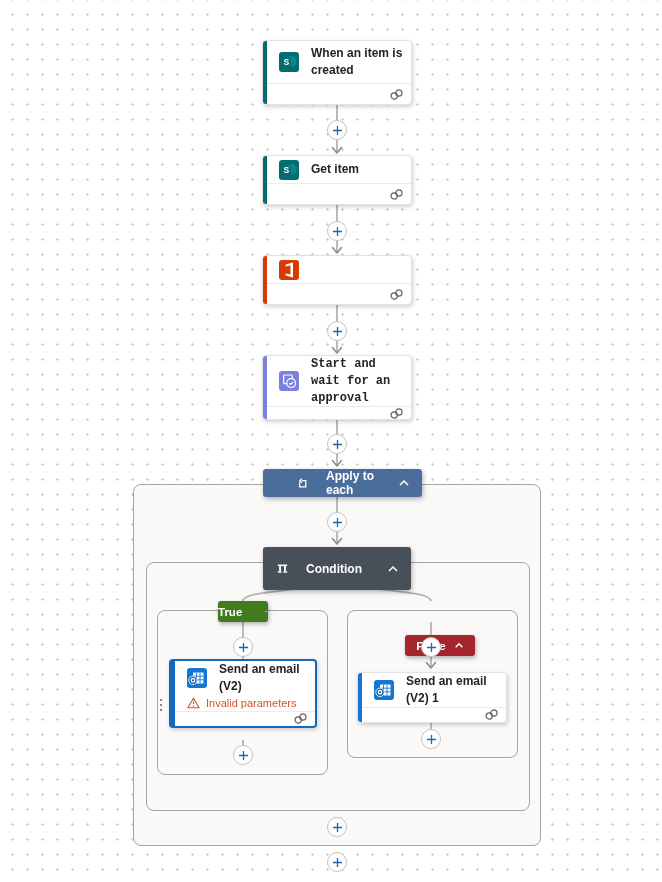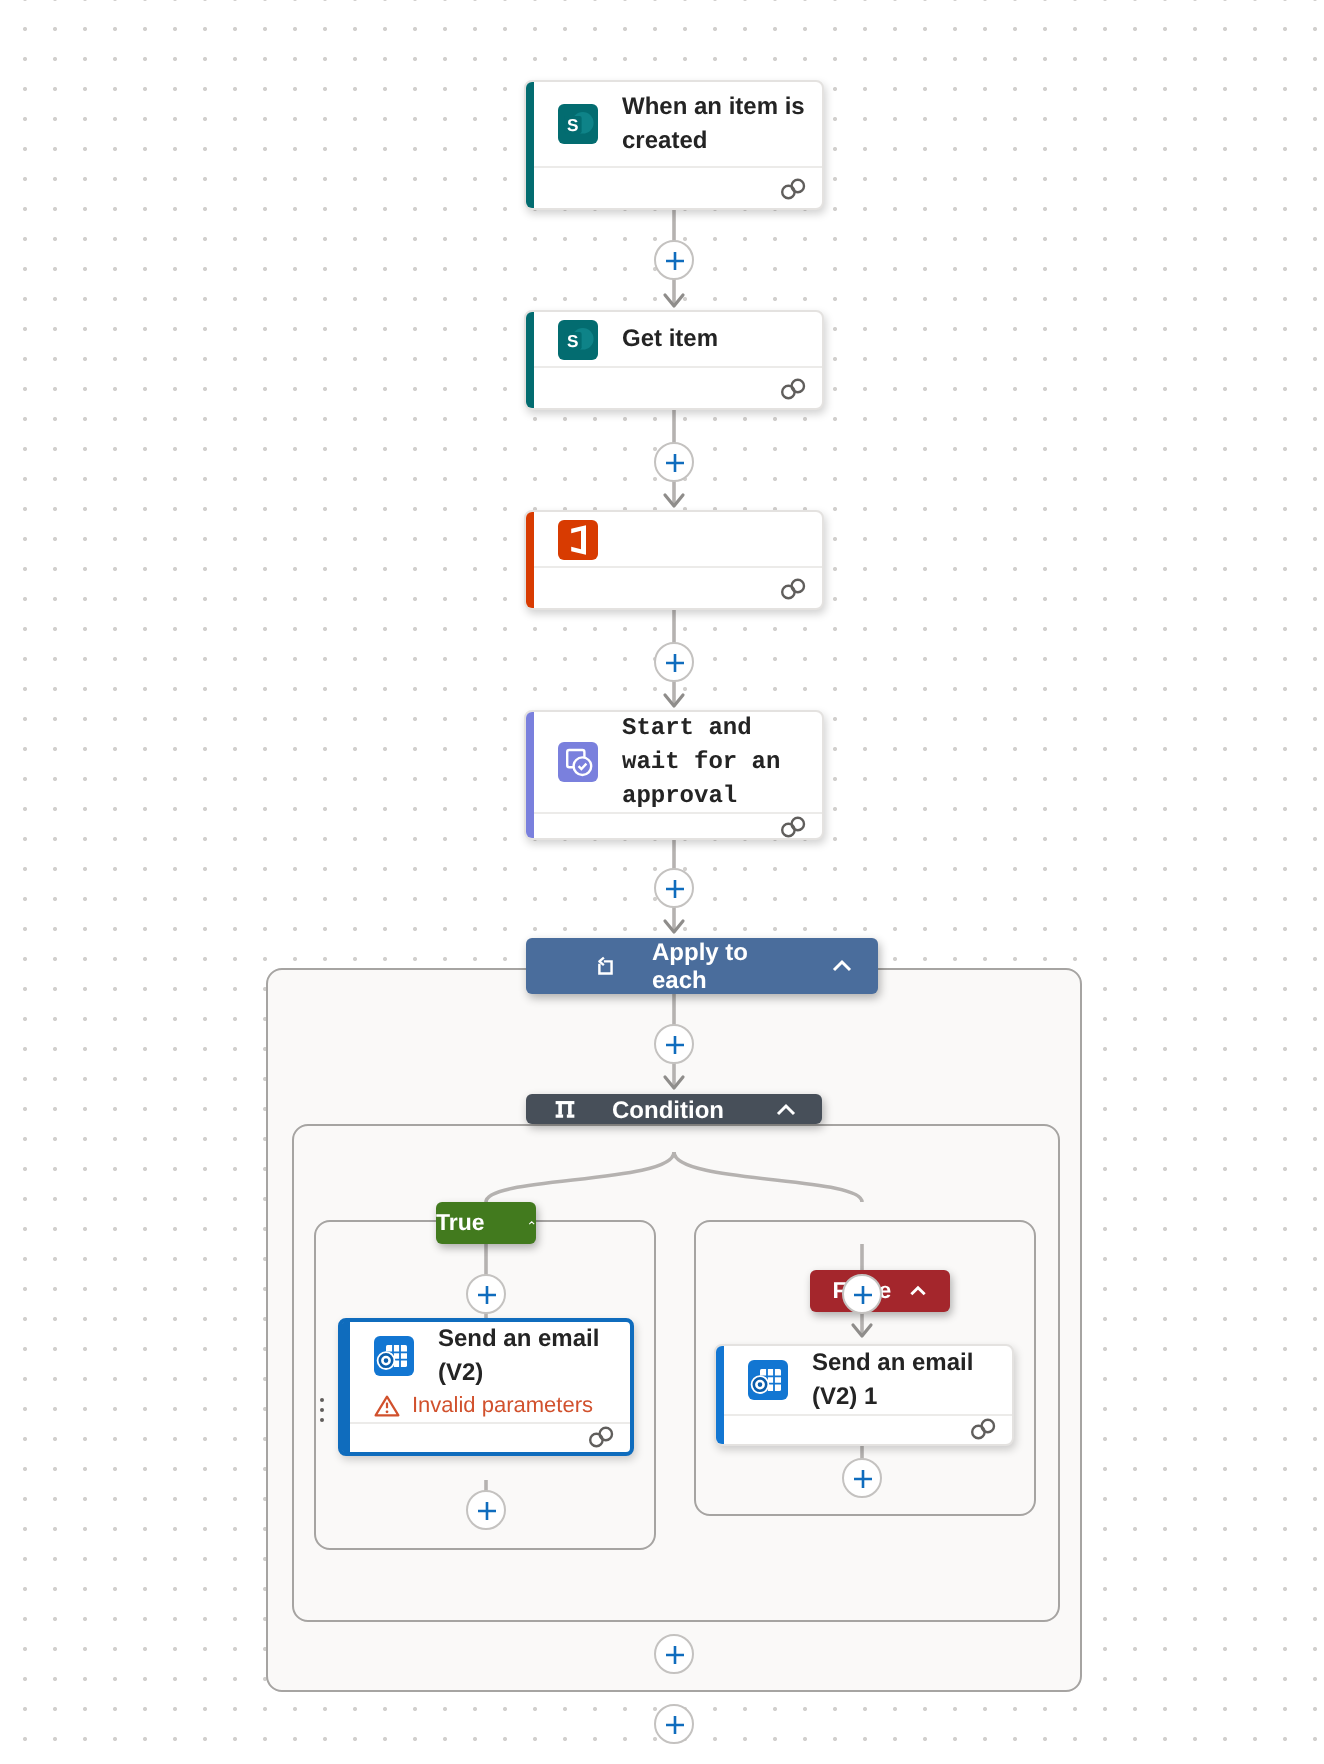--- a/index.html
+++ b/index.html
@@ -177,38 +177,38 @@
       </svg>
     </div>
   </div>
 
   <div class="plus-btn" style="left:327px;top:434px;">
     <svg width="11" height="11" viewBox="0 0 11 11">
         <path d="M5.5 1 V10 M1 5.5 H10" stroke="currentColor" stroke-width="1.3"></path>
       </svg>
   </div>
 
-  <div class="scope-header hdr-apply" style="left:263px;top:469px;width:176px;padding-left:32px;">
+  <div class="scope-header hdr-apply" style="left:263px;top:469px;width:159px;padding-left:32px;">
     <svg width="15" height="15" viewBox="0 0 16 16">
       <path d="M5 6.2 V11.5 H11.5 V5 H7.4" fill="none" stroke="#fff" stroke-width="1.3"></path>
       <path d="M7.4 3 L5 5 L7.4 7" fill="none" stroke="#fff" stroke-width="1.3" stroke-linejoin="round"></path>
     </svg>
     <span class="hdr-title">Apply to each</span>
     <svg width="12" height="8" viewBox="0 0 12 8">
       <path d="M2 6 L6 2 L10 6" fill="none" stroke="#fff" stroke-width="1.5"></path>
     </svg>
   </div>
 
   <div class="plus-btn" style="left:327px;top:512px;">
     <svg width="11" height="11" viewBox="0 0 11 11">
         <path d="M5.5 1 V10 M1 5.5 H10" stroke="currentColor" stroke-width="1.3"></path>
       </svg>
   </div>
 
-  <div class="scope-header hdr-cond" style="left:263px;top:547px;width:148px;height:15px;">
+  <div class="scope-header hdr-cond" style="left:263px;top:547px;width:148px;height:43px;">
     <svg width="15" height="15" viewBox="0 0 16 16">
       <path d="M3 4.6 H13" stroke="#fff" stroke-width="1.7" fill="none"></path>
       <path d="M5.4 4.6 V11 M10.6 4.6 V11" stroke="#fff" stroke-width="1.9" fill="none"></path>
       <path d="M3 11.8 H7 M9 11.8 H13" stroke="#fff" stroke-width="1.7" fill="none"></path>
     </svg>
     <span class="hdr-title">Condition</span>
     <svg width="12" height="8" viewBox="0 0 12 8">
       <path d="M2 6 L6 2 L10 6" fill="none" stroke="#fff" stroke-width="1.5"></path>
     </svg>
   </div>

